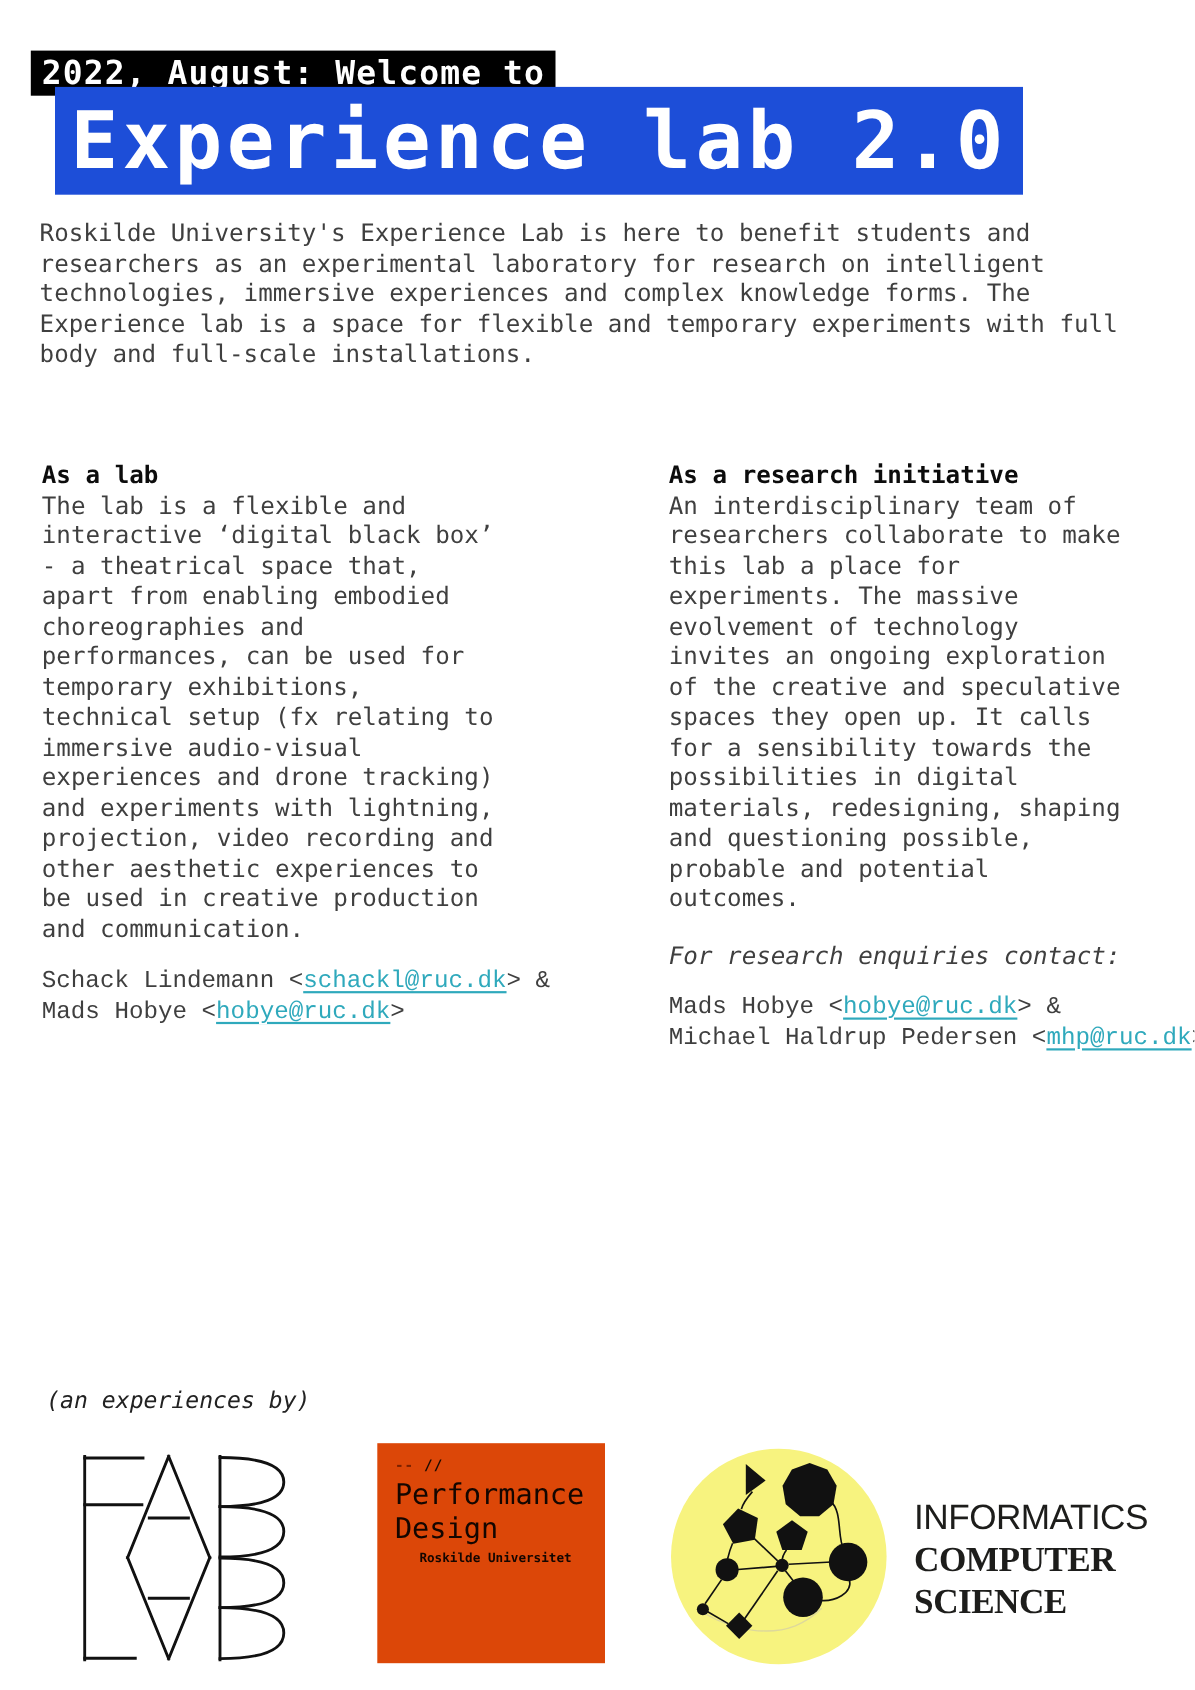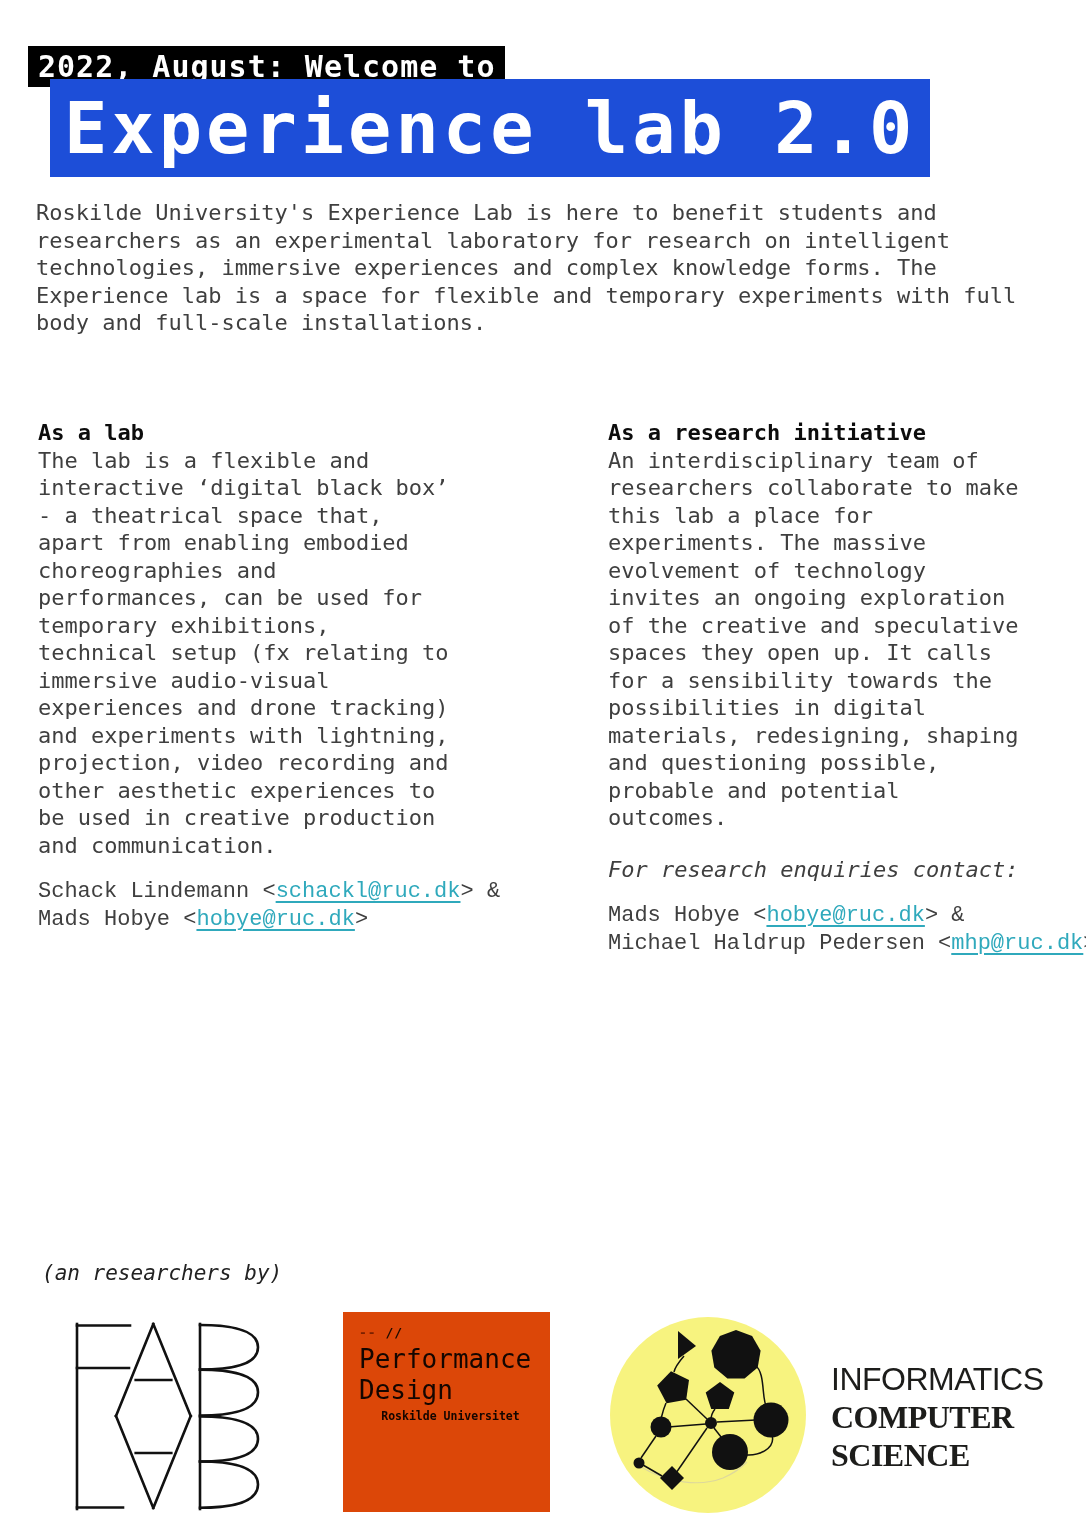--- a/index.html
+++ b/index.html
@@ -117,21 +117,21 @@
 and questioning possible,
 probable and potential
 outcomes.</div>
     <div class="contact-label">For research enquiries contact:</div>
     <div class="contact-lines">
         <div class="contact-line"><span>Mads Hobye &lt;</span><a href="#" class="email-link">hobye@ruc.dk</a><span>&gt; &amp;</span></div>
         <div class="contact-line"><span>Michael Haldrup Pedersen &lt;</span><a href="#" class="email-link">mhp@ruc.dk</a><span>&gt;</span></div>
       </div>
   </section>
 
-  <div class="initiative">(an researchers by)</div>
+  <div class="initiative">(an experiences by)</div>
 
   <svg class="fablab-logo" width="190" height="192" viewBox="0 0 190 192" fill="none" stroke="#111111" stroke-width="2.6" stroke-linecap="square">
 
     <path d="M3,3 V188"></path>
     <path d="M3,4.5 H56"></path>
     <path d="M3,47 H55"></path>
     <path d="M3,186.5 H49"></path>
 
     <path d="M79.3,3 L42,95 M79.3,3 L116.7,95 M61.7,59 H97.3"></path>
 

